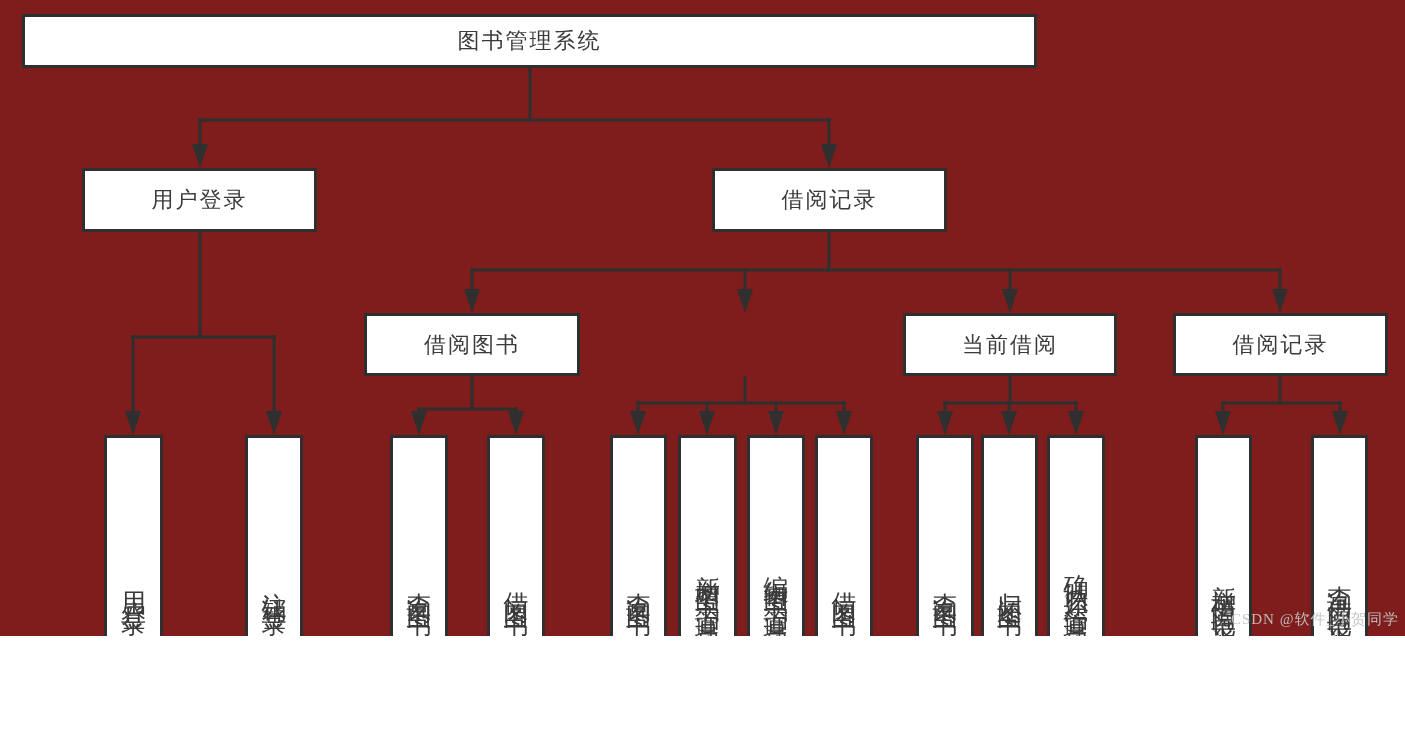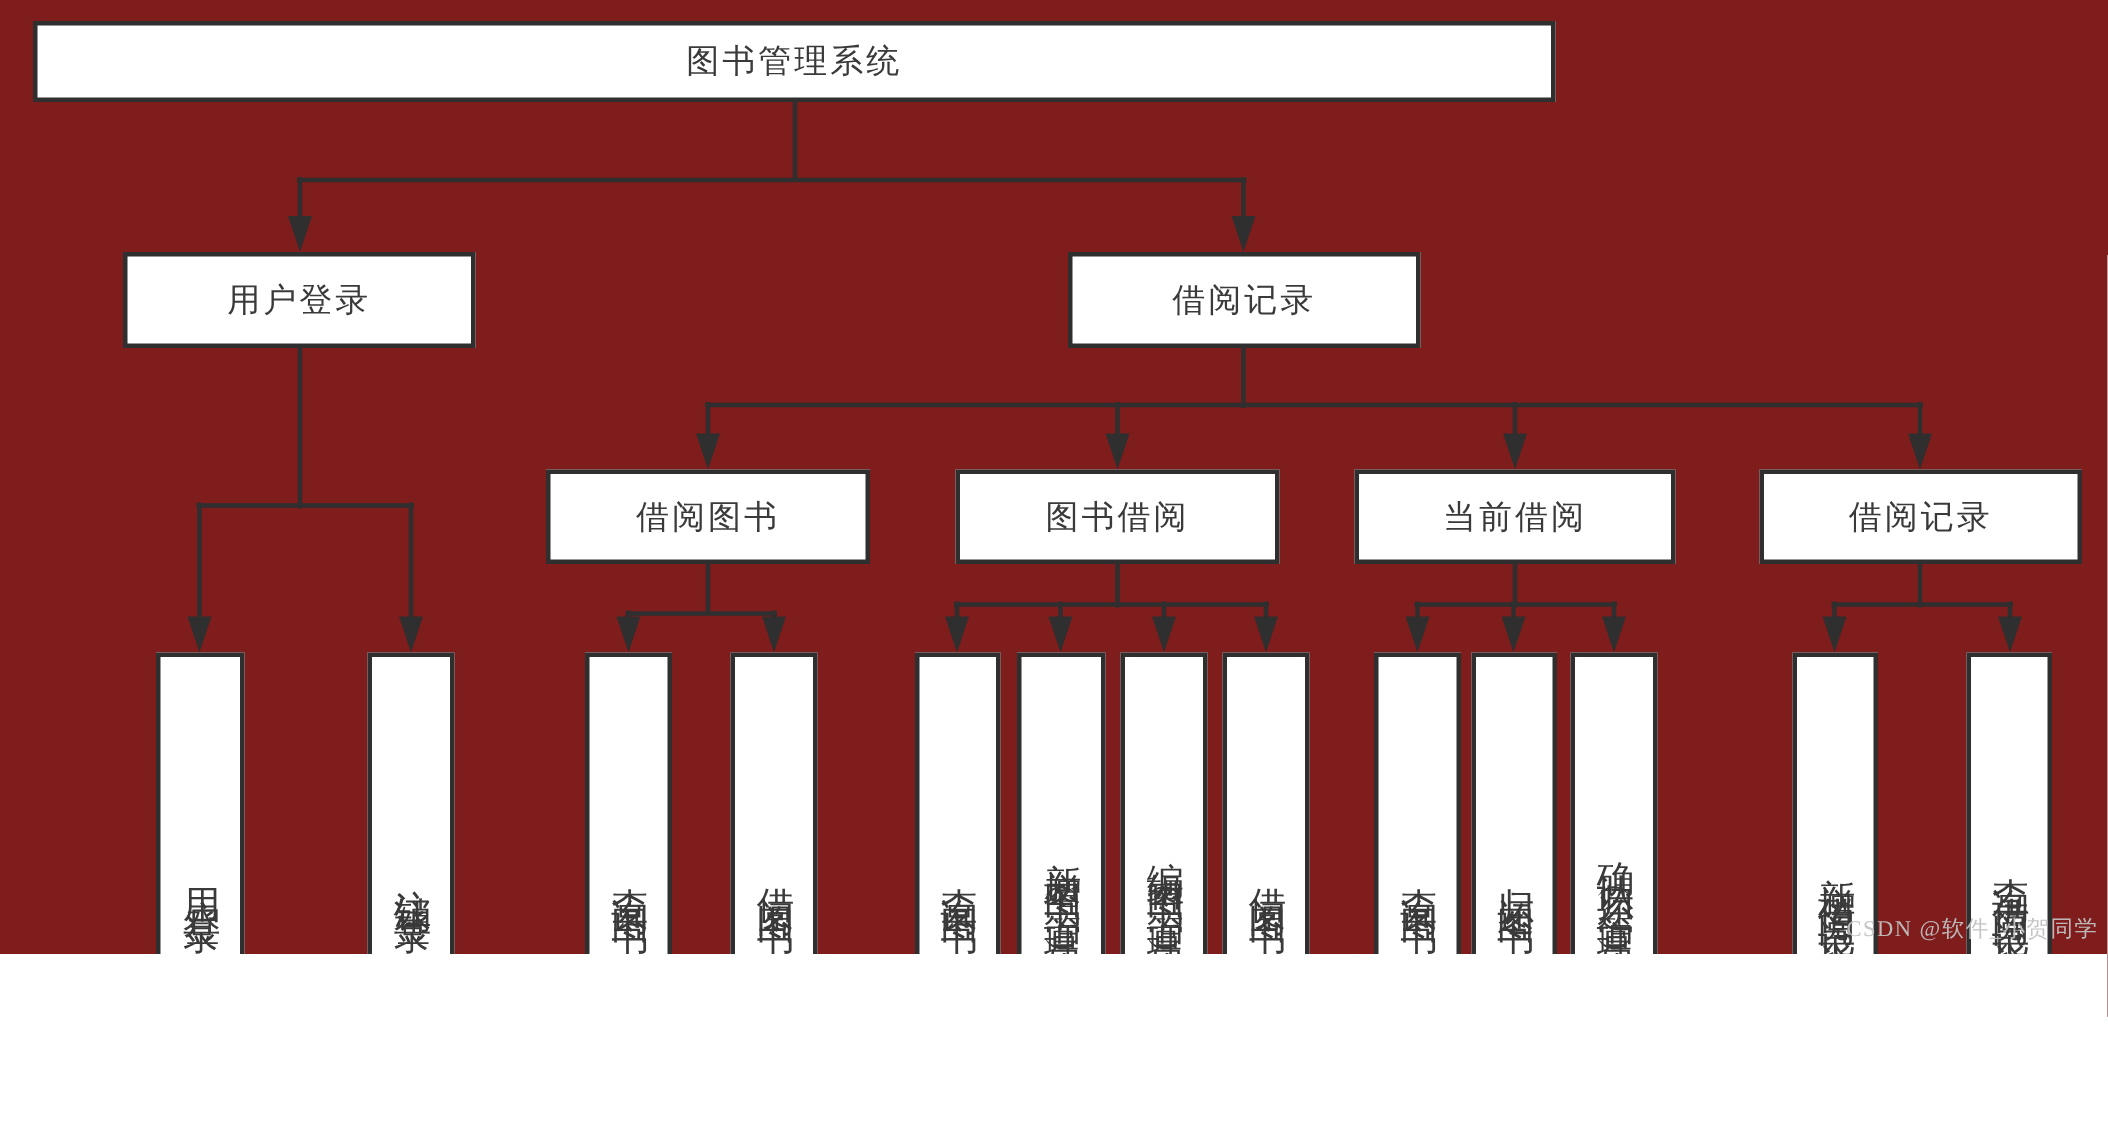--- a/index.html
+++ b/index.html
@@ -125,23 +125,20 @@
   <div class="box hbox" style="left:82px; top:168px; width:235px; height:64px;">
     <span>用户登录</span>
   </div>
   <div class="box hbox" style="left:712px; top:168px; width:235px; height:64px;">
     <span>借阅记录</span>
   </div>
 
   <div class="box hbox" style="left:364px; top:313px; width:216px; height:63px;">
     <span>借阅图书</span>
   </div>
-  <div class="box hbox" style="left:637px; top:313px; width:216px; height:63px;">
-    <span>图书借阅</span>
-  </div>
   <div class="box hbox" style="left:903px; top:313px; width:214px; height:63px;">
     <span>当前借阅</span>
   </div>
   <div class="box hbox" style="left:1173px; top:313px; width:215px; height:63px;">
     <span>借阅记录</span>
   </div>
 
   <div class="box vbox" style="left:104px; top:435px; width:59px; height:302px;">
     <span>用户登录</span>
   </div>

